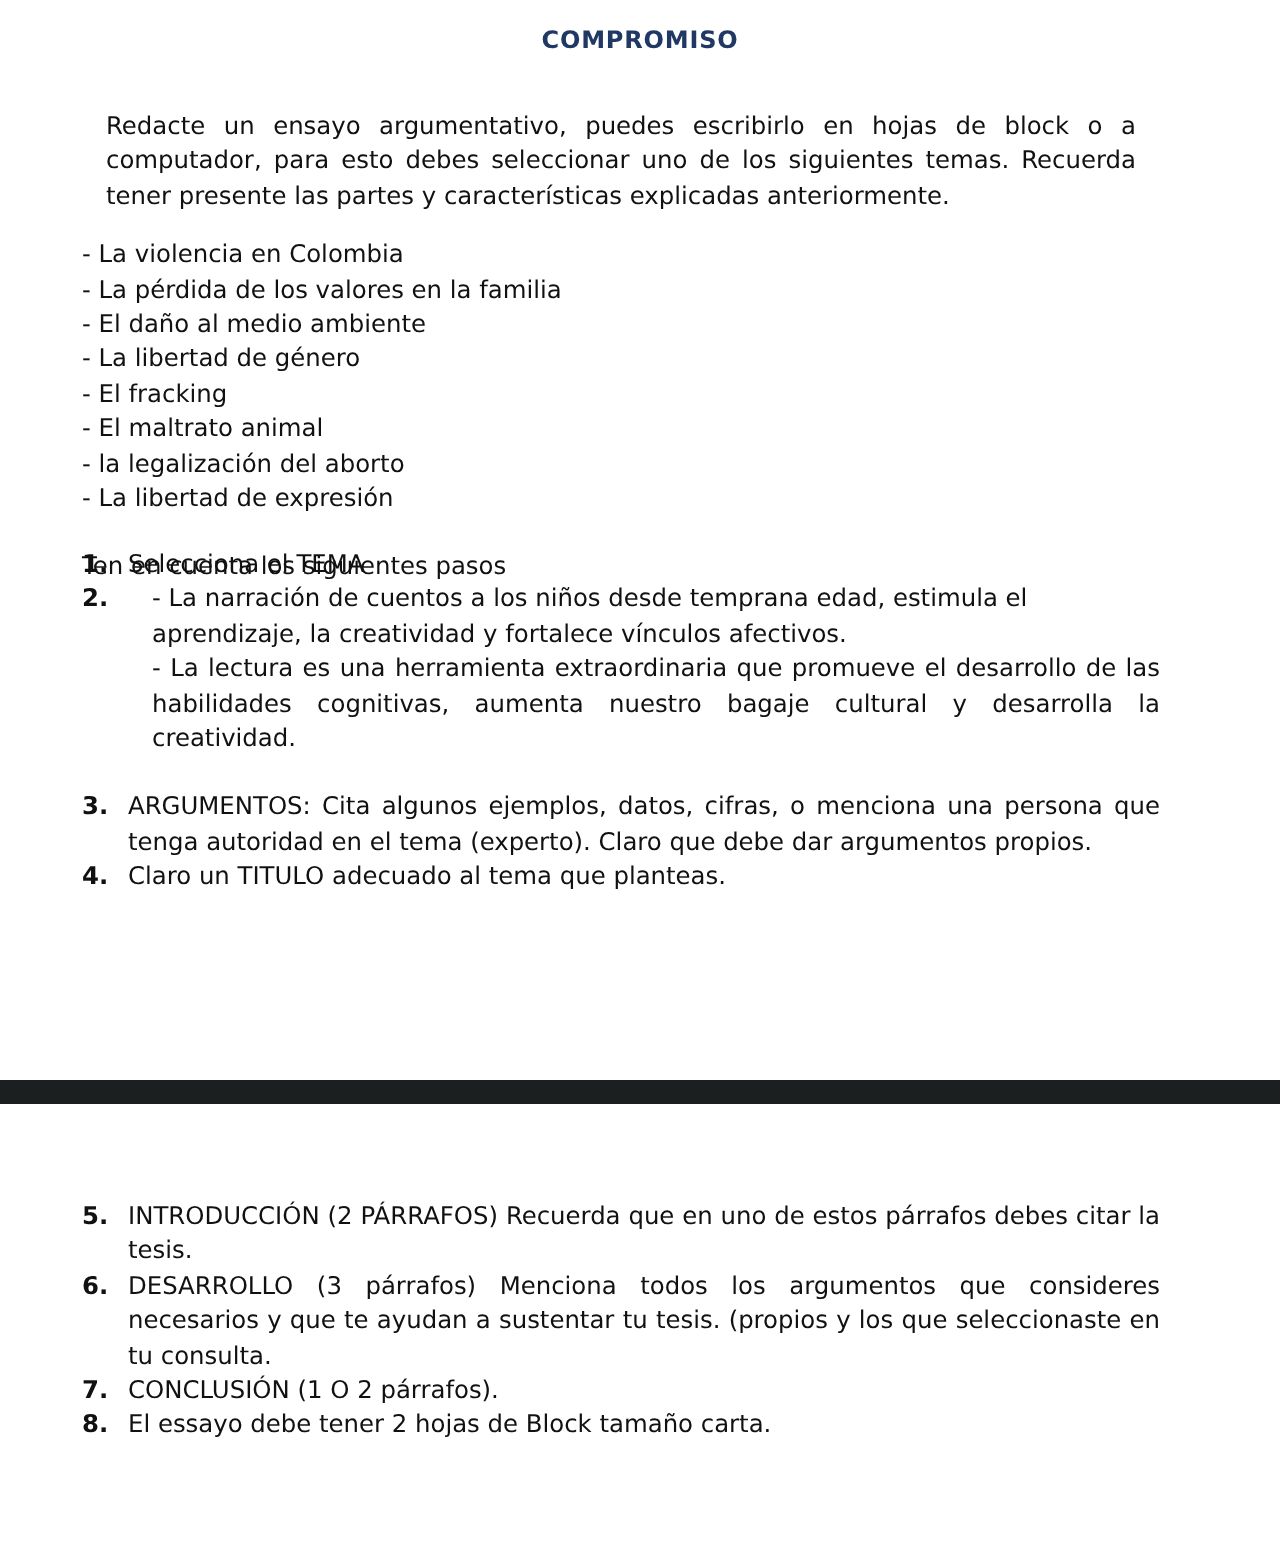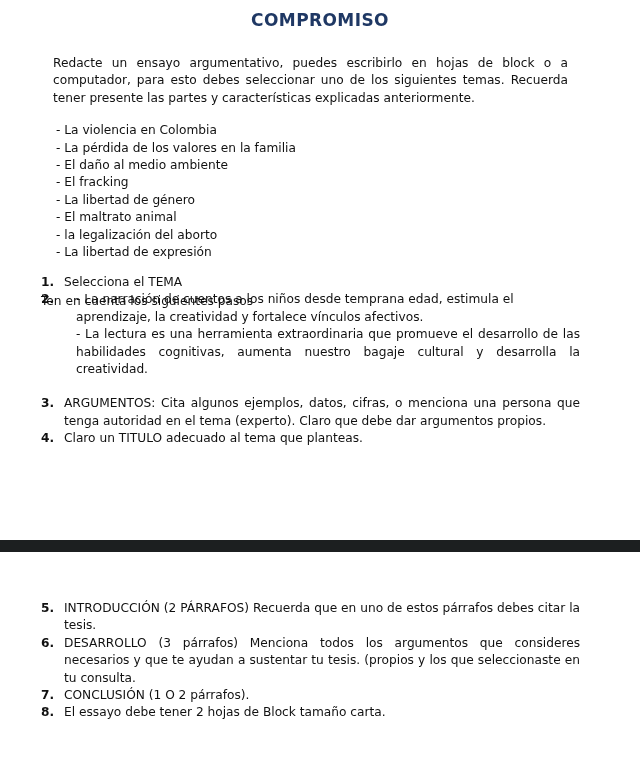--- a/index.html
+++ b/index.html
@@ -21,21 +21,21 @@
     width: 640px;
     height: 775px;
     position: relative;
     background: #ffffff;
     box-sizing: border-box;
   }
 
   
   .doc-title {
     text-align: center;
-    font-size: 17px;
+    font-size: 12px;
     font-weight: bold;
     color: #1f3864;
     letter-spacing: 0.4px;
     margin: 0;
     padding-top: 12px;
     line-height: 16px;
   }
 
   
   .section-top {
@@ -48,21 +48,21 @@
   .intro-para {
     font-size: 12.2px;
     line-height: 17.4px;
     text-align: justify;
     text-justify: inter-word;
     margin: 12px;
   }
 
   .topic-list {
     list-style: none;
-    margin: 15px;
+    margin: 0;
     padding: 0;
     font-size: 12.2px;
     line-height: 17.4px;
   }
   .topic-list li {
     white-space: nowrap;
   }
 
   .steps-lead {
     font-size: 12.2px;
@@ -155,22 +155,22 @@
   <h1 class="doc-title">COMPROMISO</h1>
 
   <div class="section-top">
 
     <p class="intro-para">Redacte un ensayo argumentativo, puedes escribirlo en hojas de block o a computador, para esto debes seleccionar uno de los siguientes temas. Recuerda tener presente las partes y características explicadas anteriormente.</p>
 
     <ul class="topic-list">
       <li>- La violencia en Colombia</li>
       <li>- La pérdida de los valores en la familia</li>
       <li>- El daño al medio ambiente</li>
+      <li>- La libertad de género</li>
       <li>- El fracking</li>
-      <li>- La libertad de género</li>
       <li>- El maltrato animal</li>
       <li>- la legalización del aborto</li>
       <li>- La libertad de expresión</li>
     </ul>
 
     <p class="steps-lead">Ten en cuenta los siguientes pasos</p>
   </div>
 
   <div class="list-a">
     <ol class="num-list">

